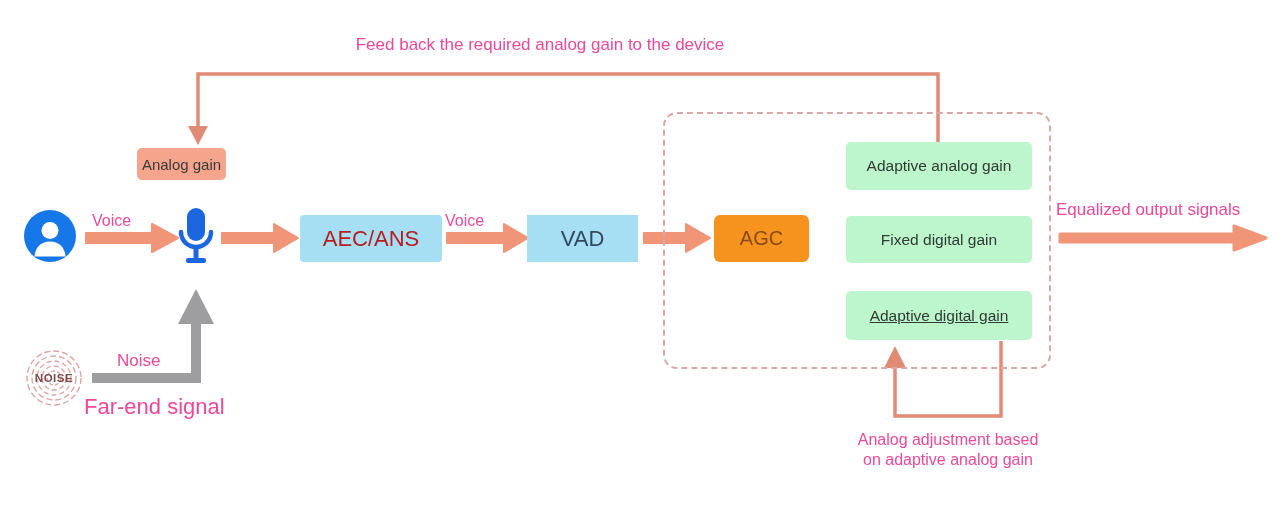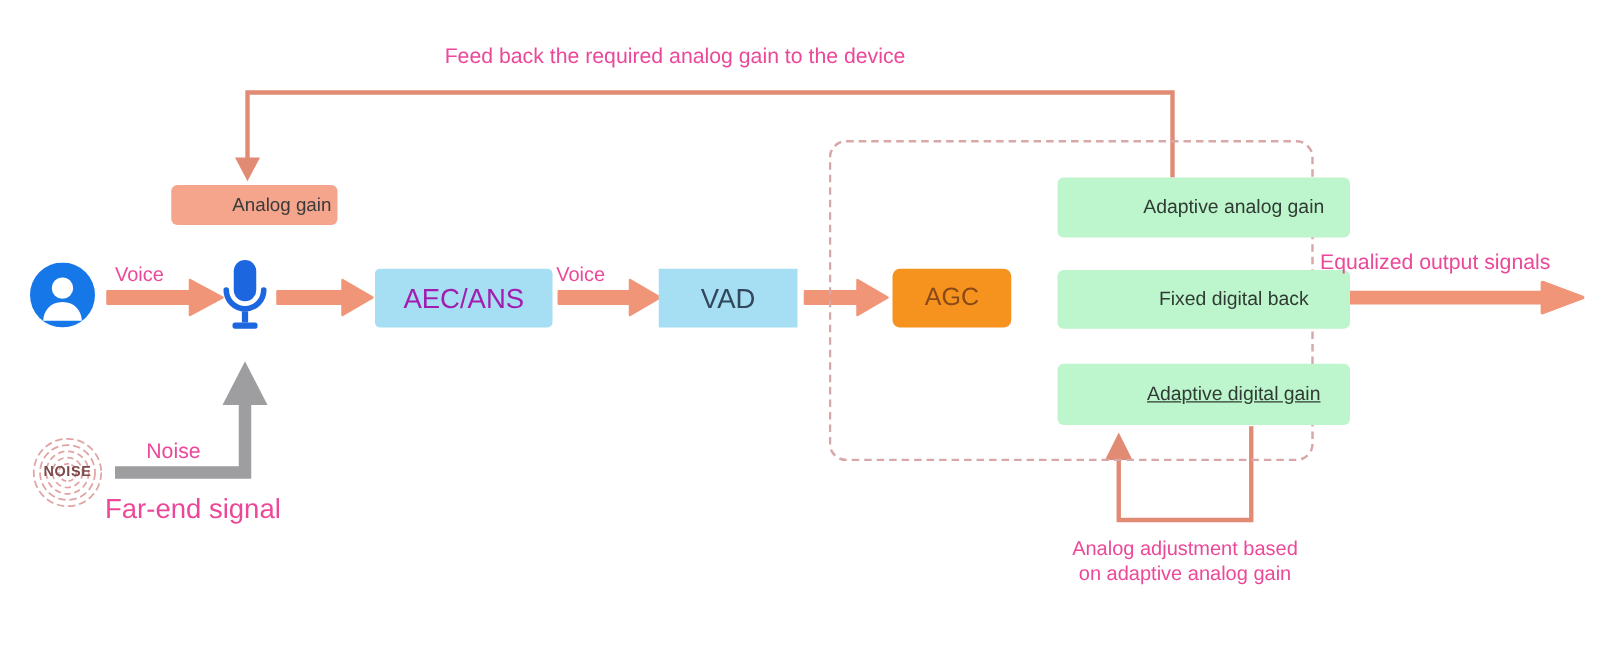--- a/index.html
+++ b/index.html
@@ -14,25 +14,25 @@
   .node{
     position:absolute;
     display:flex;align-items:center;justify-content:center;
     color:#333;white-space:nowrap;
   }
   .txt{
     position:absolute;
     color:#ec4899;white-space:nowrap;
   }
   
-  .analog-gain{left:137px;top:148px;width:89px;height:32px;background:#f4a58b;border-radius:5px;font-size:15px;color:#3a3a3a;padding-left:44px;}
-  .aec-ans{left:300px;top:215px;width:142px;height:47px;background:#a6def3;border-radius:4px;font-size:22px;color:#a21caf;}
+  .analog-gain{left:137px;top:148px;width:89px;height:32px;background:#f4a58b;border-radius:5px;font-size:15px;color:#3a3a3a;}
+  .aec-ans{left:300px;top:215px;width:142px;height:47px;background:#a6def3;border-radius:4px;font-size:22px;color:#b91c1c;}
   .vad{left:527px;top:215px;width:111px;height:47px;background:#a6def3;border-radius:0;font-size:22px;color:#31475c;}
   .agc{left:714px;top:215px;width:95px;height:47px;background:#f6921e;border-radius:6px;font-size:20px;color:#8a4a17;}
-  .green{left:846px;width:186px;background:#bdf5cc;border-radius:5px;font-size:15.5px;color:#2f3b33;padding-left:48px;}
+  .green{left:846px;width:186px;background:#bdf5cc;border-radius:5px;font-size:15.5px;color:#2f3b33;}
   .aag{top:142px;height:48px;}
   .fdg{top:216px;height:47px;}
   .adg{top:291px;height:49px;text-decoration:underline;}
   .dashed-box{
     position:absolute;left:663px;top:112px;width:384px;height:253px;
     border:2px dashed #d8a8a8;border-radius:14px;
   }
   
   .top-label{left:300px;top:35px;width:480px;text-align:center;font-size:17px;}
   .voice1{left:92px;top:212px;font-size:16px;}
@@ -111,21 +111,21 @@
       <circle cx="32" cy="32" r="27" stroke-dasharray="6 3"></circle>
     </g>
   </svg>
   <div class="txt noise-word">NOISE</div>
 
   <div class="node analog-gain">Analog gain</div>
   <div class="node aec-ans">AEC/ANS</div>
   <div class="node vad">VAD</div>
   <div class="node agc">AGC</div>
   <div class="node green aag">Adaptive analog gain</div>
-  <div class="node green fdg">Fixed digital back</div>
+  <div class="node green fdg">Fixed digital gain</div>
   <div class="node green adg">Adaptive digital gain</div>
 
   <div class="txt top-label">Feed back the required analog gain to the device</div>
   <div class="txt voice1">Voice</div>
   <div class="txt voice2">Voice</div>
   <div class="txt noise-label">Noise</div>
   <div class="txt farend-label">Far-end signal</div>
   <div class="txt output-label">Equalized output signals</div>
   <div class="txt dynamic-label">
     <div>Analog adjustment based</div>

